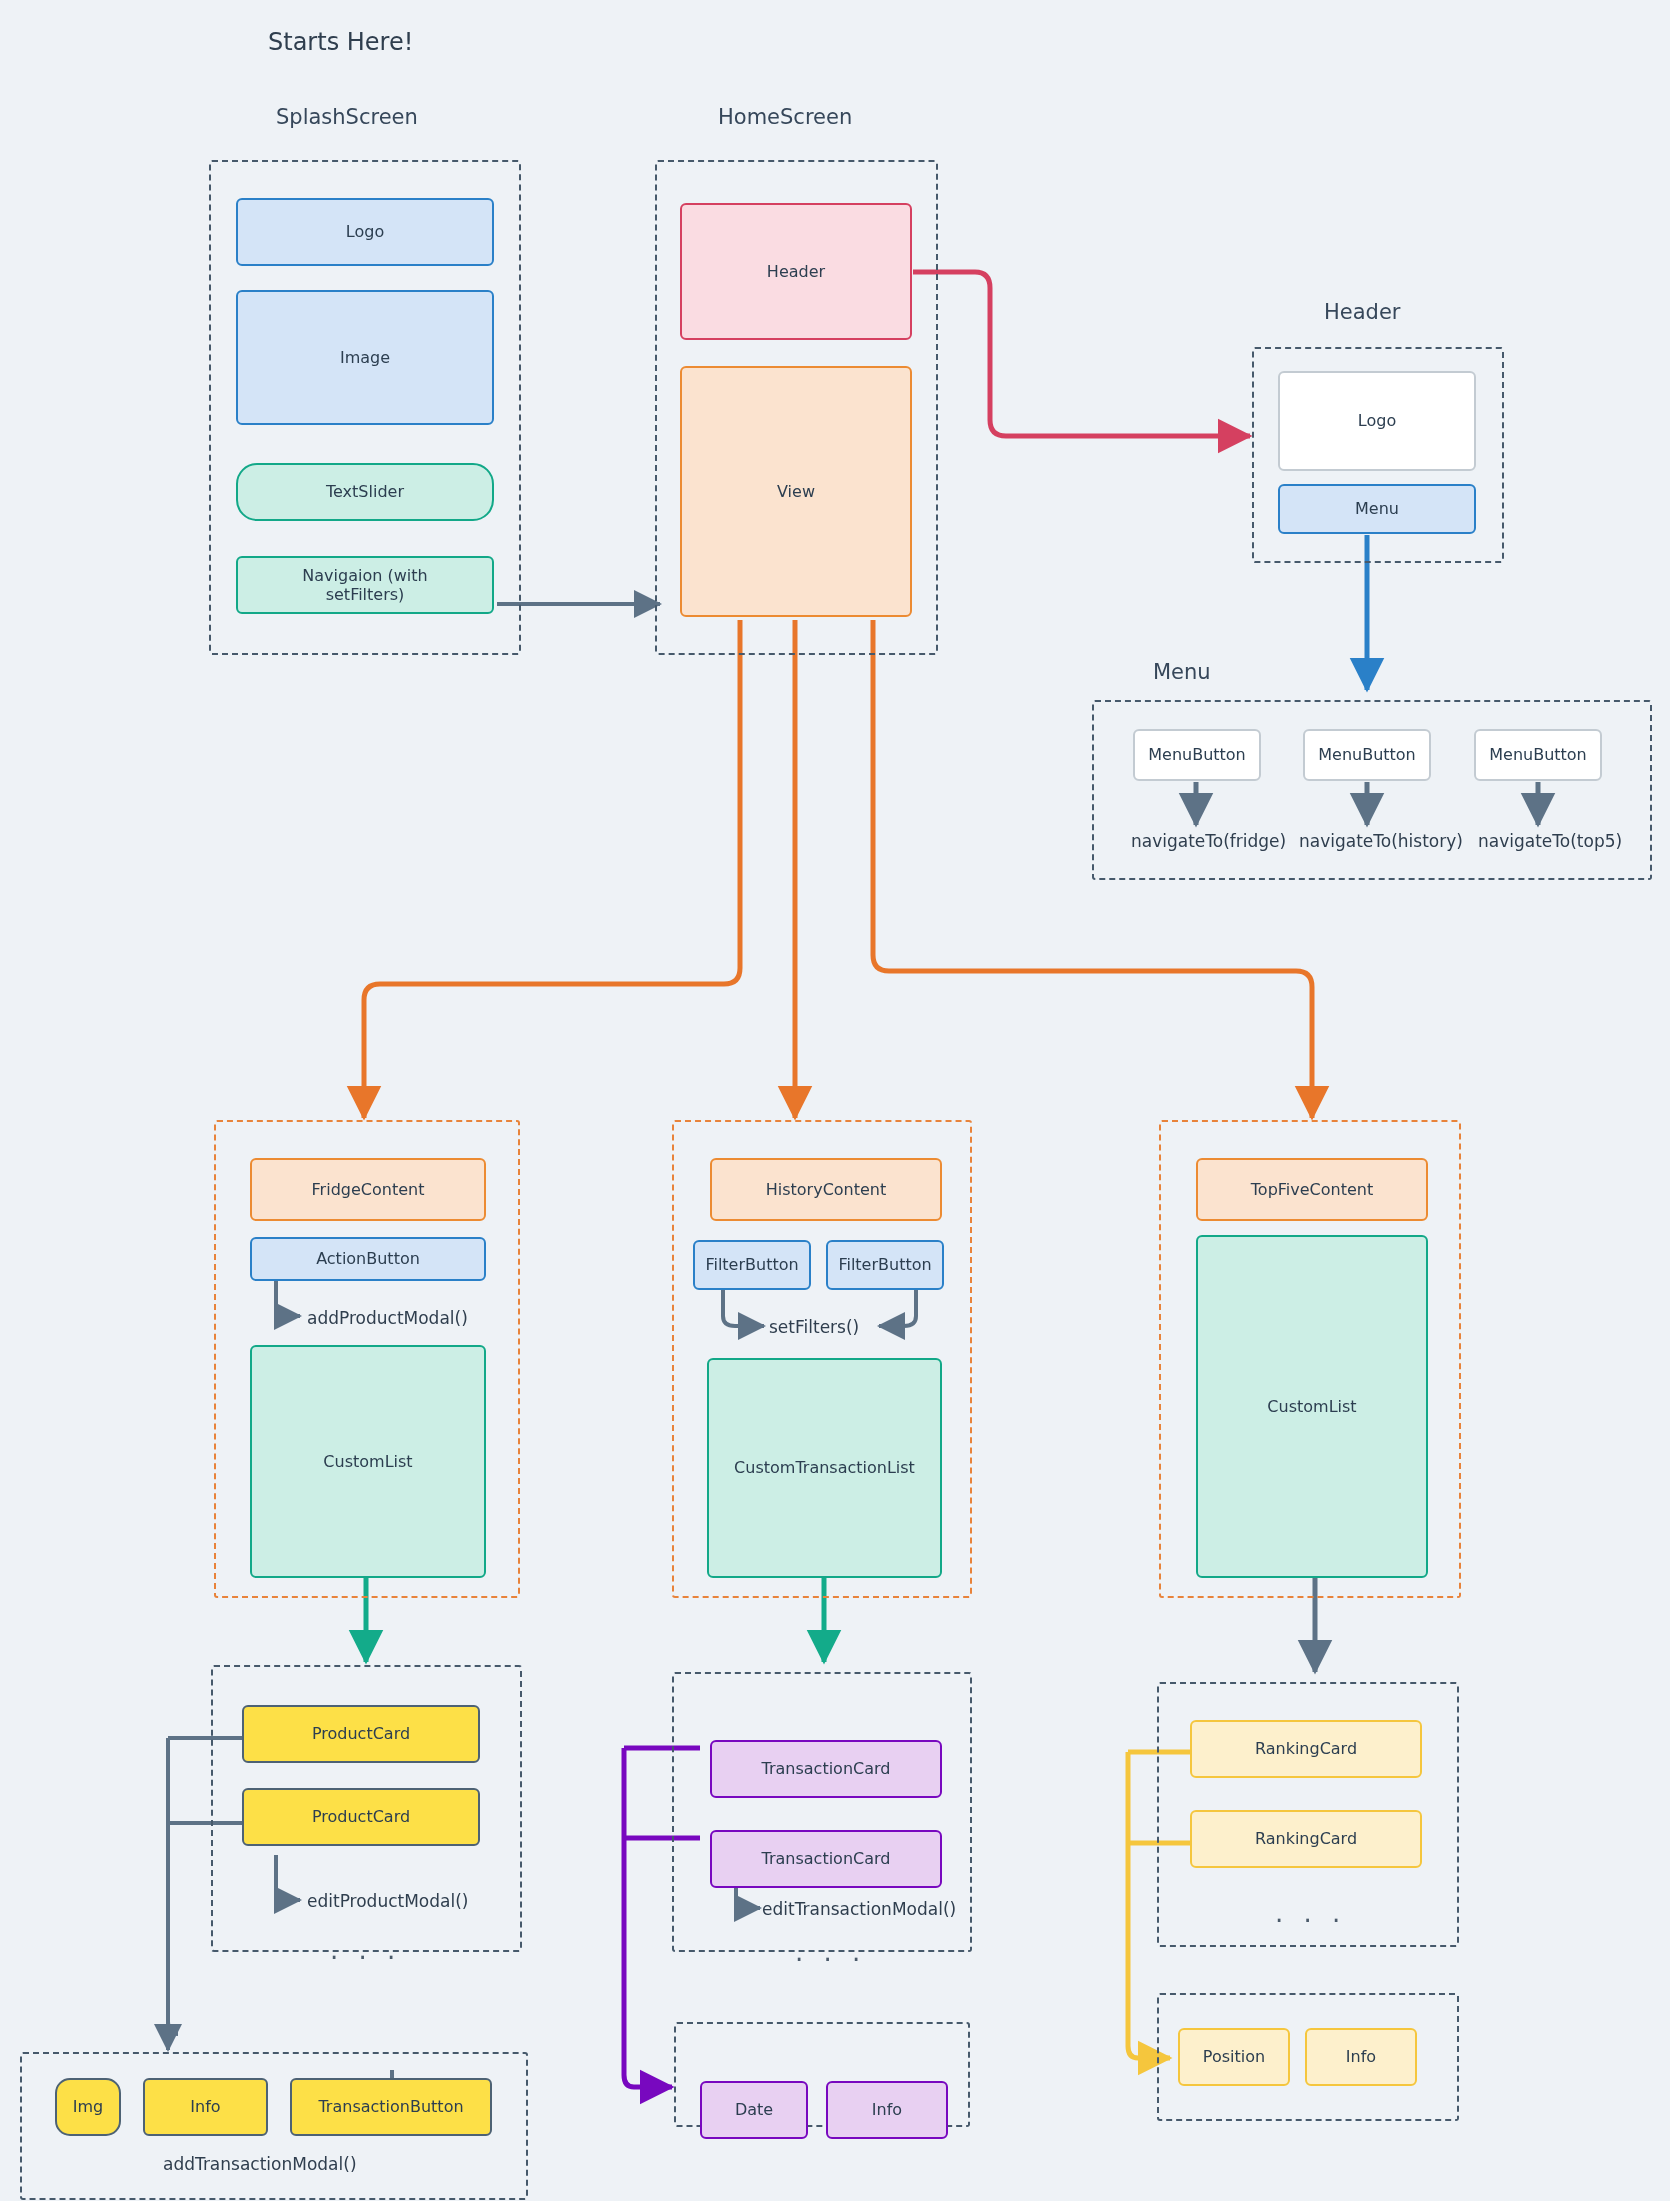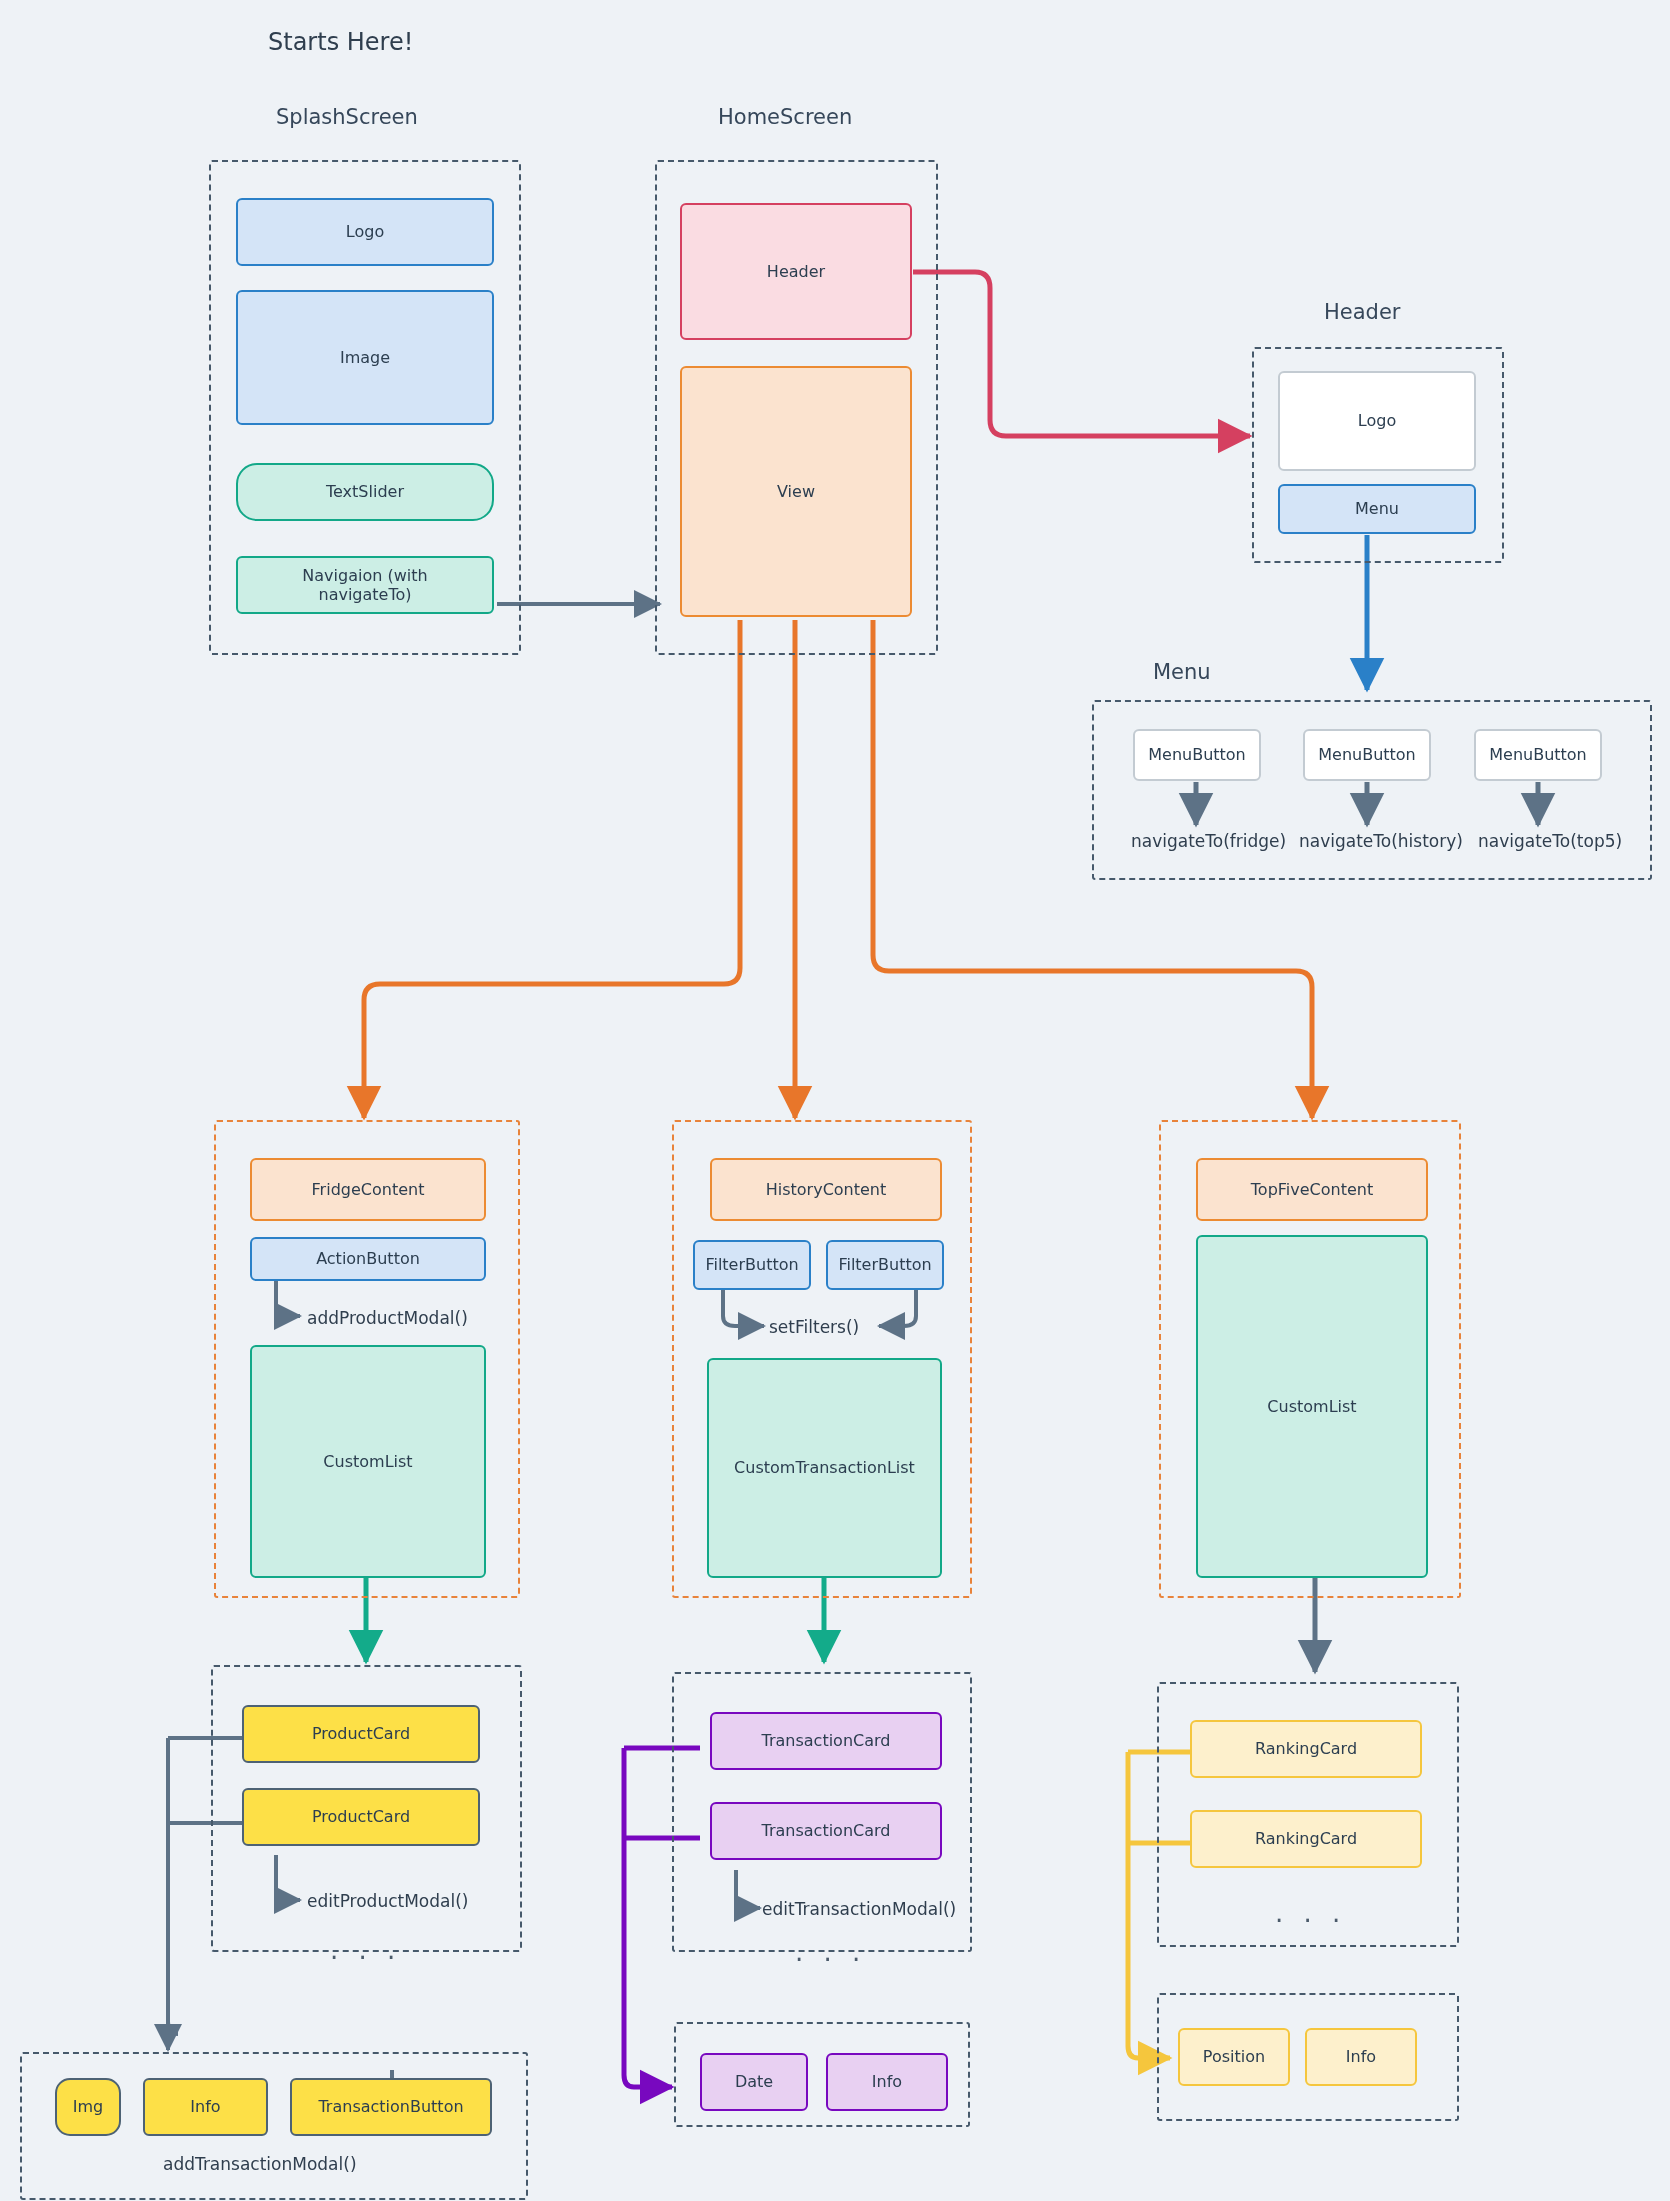--- a/index.html
+++ b/index.html
@@ -62,21 +62,21 @@
     text-align: center;
     line-height: 1.2;
     padding: 2px 23px;
   }
   .n-blue   { background: #d4e4f7; border-color: #2a80c8; }
   .n-teal   { background: #cceee5; border-color: #12a888; }
   .n-pink   { background: #fadce2; border-color: #d54060; }
   .n-orange { background: #fbe3cf; border-color: #ec8b32; }
   .n-white  { background: #ffffff; border-color: #c3cbd2; }
   .n-gray   { background: #fde047; border-color: #4d6274; }
-  .n-purple { background: #e8d0f2; border-color: #7808bf; }
+  .n-purple { background: #e8d0f2; border-color: #7808bf; margin-top: 28px; }
   .n-yellow { background: #fdf0cc; border-color: #f5c63d; }
 </style>
 </head>
 <body>
 
 <div class="canvas">
 
   <svg class="wires">
     <defs>
       <marker id="ah-gray" markerWidth="9" markerHeight="9" refX="6.5" refY="4.5" orient="auto">
@@ -148,21 +148,21 @@
   </svg>
 
   <div class="title" style="left:268px; top:28px;">Starts Here!</div>
 
   <div class="grouplabel" style="left:276px; top:105px;">SplashScreen</div>
   <div class="group" style="left:209px; top:160px; width:312px; height:495px;"></div>
 
   <div class="node n-blue" style="left:236px; top:198px; width:258px; height:68px;">Logo</div>
   <div class="node n-blue" style="left:236px; top:290px; width:258px; height:135px;">Image</div>
   <div class="node n-teal" style="left:236px; top:463px; width:258px; height:58px;border-radius:21px;">TextSlider</div>
-  <div class="node n-teal" style="left:236px; top:556px; width:258px; height:58px;">Navigaion (with navigateTo)</div>
+  <div class="node n-teal" style="left:236px; top:556px; width:258px; height:58px;">Navigaion (with setFilters)</div>
 
   <div class="grouplabel" style="left:718px; top:105px;">HomeScreen</div>
   <div class="group" style="left:655px; top:160px; width:283px; height:495px;"></div>
 
   <div class="node n-pink" style="left:680px; top:203px; width:232px; height:137px;">Header</div>
   <div class="node n-orange" style="left:680px; top:366px; width:232px; height:251px;">View</div>
 
   <div class="grouplabel" style="left:1324px; top:300px;">Header</div>
   <div class="group" style="left:1252px; top:347px; width:252px; height:216px;"></div>
 

